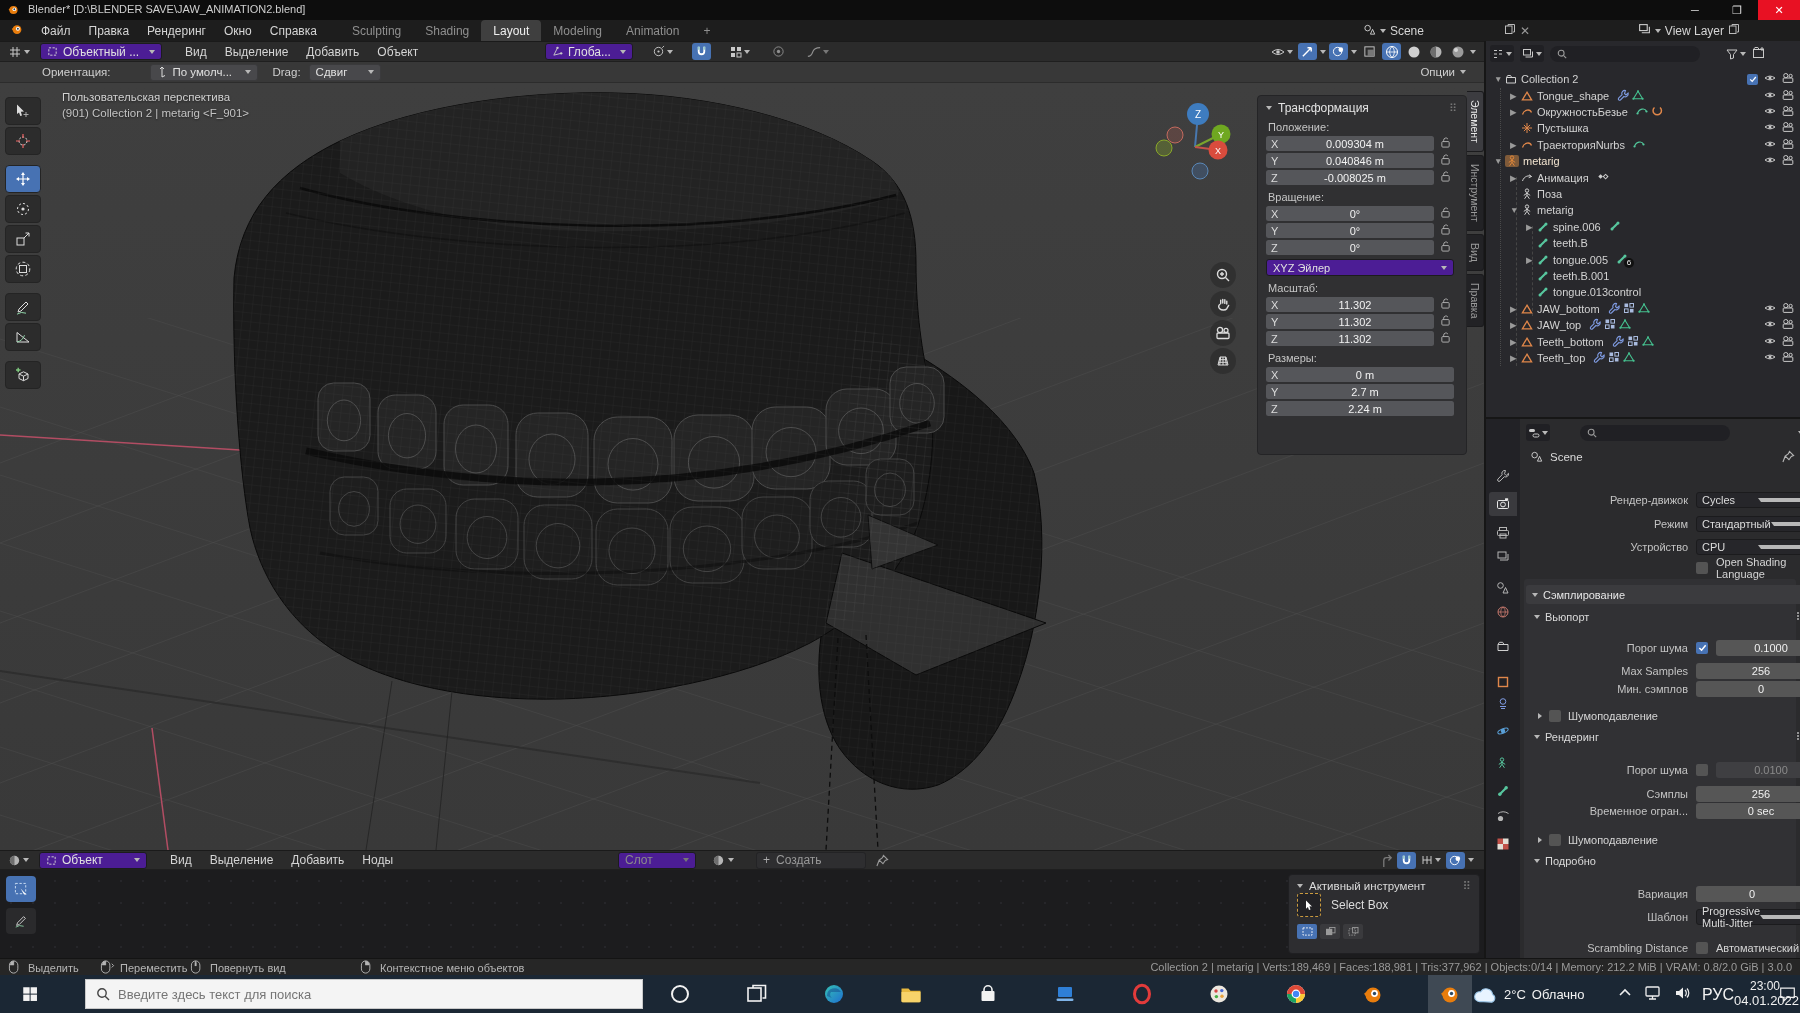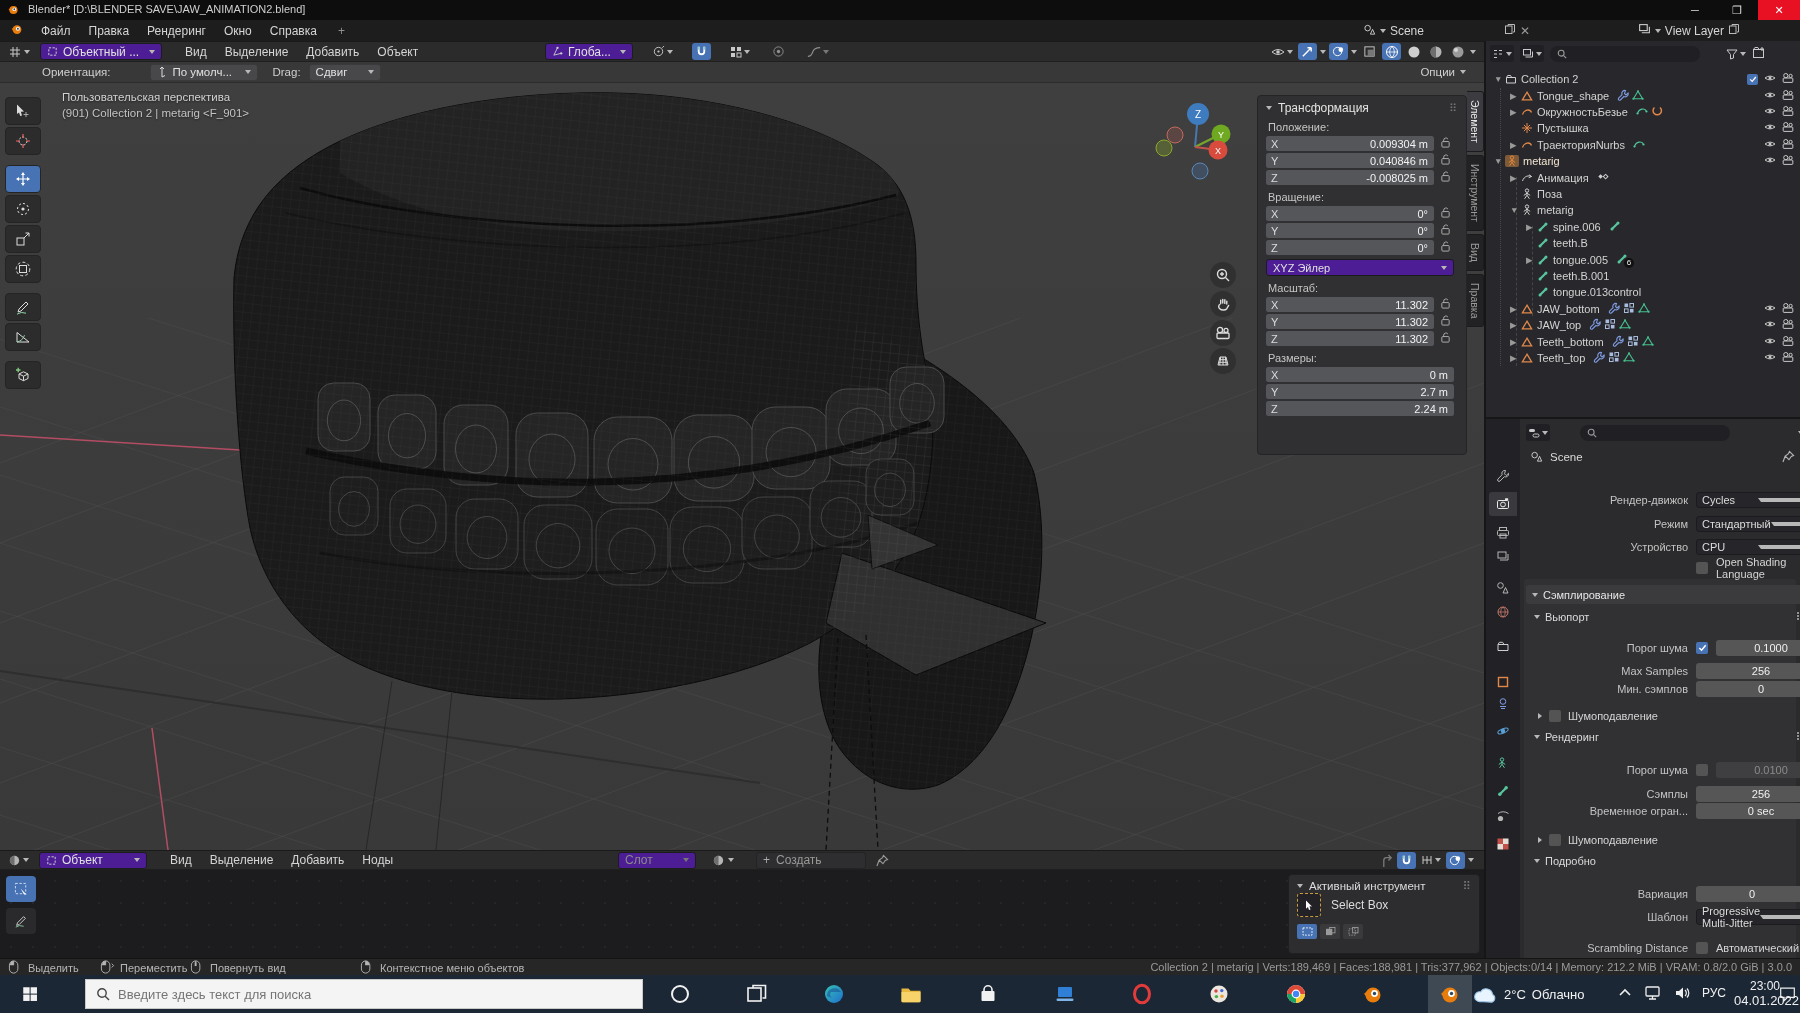--- a/index.html
+++ b/index.html
@@ -44,21 +44,21 @@
 
   
   .nav-btn { width:26px;height:26px;border-radius:50%;background:rgba(40,40,40,.6);display:flex;align-items:center;justify-content:center; }
 
   
   #npanel { left:1257px;top:12px;width:210px;height:360px;background:rgba(47,47,50,.97);border:1px solid #242426;border-radius:4px;padding:5px 8px;color:#c8c8c8;font-size:11px; }
   .np-label { margin:6px 0 3px 2px;color:#c5c5c5; }
   .axis-row { display:flex;align-items:center;margin-bottom:2px; }
   .axis-field { display:flex;align-items:center;background:#55565a;border-radius:2.5px;height:15px;width:168px; }
   .axis-field .ax { width:16px;padding-left:5px;color:#dcdcdc; }
-  .axis-field .val { flex:1;text-align:right;padding-right:6px;color:#f2f2f2; }
+  .axis-field .val { flex:1;text-align:center;padding-right:6px;color:#f2f2f2; }
   .axis-field.wide { width:188px; }
   .vtab { writing-mode:vertical-rl;background:#222225;color:#9a9a9a;font-size:10.5px;padding:8px 2px;border-radius:0 3px 3px 0;border:1px solid #1b1b1d;border-left:none; }
   .vtab.active { background:#3c3c40;color:#e8e8e8; }
 
   
   #outliner { left:1484px;top:41px;width:316px;height:376px;background:#28282c;border-left:2px solid #161616;color:#d2d2d2;font-size:11px; }
   .ol-row { position:absolute;left:0;width:316px;height:16.4px;display:flex;align-items:center; }
   .ol-label { margin-left:4px;white-space:nowrap; }
   .ol-extras { display:flex;gap:3px;margin-left:8px;align-items:center; }
   .ol-right { position:absolute;right:8px;display:flex;gap:6px;align-items:center; }
@@ -126,20 +126,27 @@
           <circle cx="13.5" cy="11.5" r="3.4" fill="#fff"></circle>
           <circle cx="13.5" cy="11.5" r="1.7" fill="#2a4a66"></circle>
           <path d="M4 13 L10 8" stroke="#e87d0d" stroke-width="3"></path>
         </svg></span>
     <div class="flex" id="topbar-menus">
         <span class="menu-item">Файл</span>
         <span class="menu-item">Правка</span>
         <span class="menu-item">Рендеринг</span>
         <span class="menu-item">Окно</span>
         <span class="menu-item">Справка</span>
+      </div>
+    <div class="flex" id="workspace-tabs" style="margin-left:14px">
+        <span class="ws-tab">Sculpting</span>
+        <span class="ws-tab">Shading</span>
+        <span class="ws-tab active">Layout</span>
+        <span class="ws-tab">Modeling</span>
+        <span class="ws-tab">Animation</span>
       </div>
     <div class="ws-tab">+</div>
     <div class="abs flex" style="right:270px;gap:4px">
       <span><svg width="13" height="13" viewBox="0 0 14 14">
             <circle cx="5" cy="5.5" r="3" fill="none" stroke="#cfcfcf"></circle>
             <path d="M8 12 L10.3 6.8 L12.6 12 Z" fill="none" stroke="#cfcfcf"></path>
           </svg></span>
       <span class="caret"></span>
       <span style="min-width:110px">Scene</span>
       <span><svg width="12" height="12" viewBox="0 0 12 12">
@@ -1612,21 +1619,21 @@
         <path d="M2 8 l5-5 5 5" stroke="#eee" stroke-width="1.6" fill="none"></path>
       </svg>
     <svg class="abs" style="left:1644px;top:10px" width="18" height="16" viewBox="0 0 18 16">
         <rect x="2" y="2" width="13" height="9" rx="1" fill="none" stroke="#eee" stroke-width="1.3"></rect>
         <path d="M5 14 h7 M8.5 11 v3" stroke="#eee" stroke-width="1.3"></path>
       </svg>
     <svg class="abs" style="left:1674px;top:10px" width="18" height="16" viewBox="0 0 18 16">
         <path d="M2 6 v4 h3 l4 3.5 V2.5 L5 6 Z" fill="#eee"></path>
         <path d="M11 5 a4 4 0 0 1 0 6 M13 3.5 a6.5 6.5 0 0 1 0 9" stroke="#eee" fill="none" stroke-width="1.2"></path>
       </svg>
-    <span class="tray-txt" style="left:1702px;top:11px;font-size:12px">РУС</span>
+    <span class="tray-txt" style="left:1702px;top:11px;font-size:16px">РУС</span>
     <div class="abs" style="left:1734px;top:4px;width:62px;text-align:center">
       <div style="font-size:12px">23:00</div>
       <div style="font-size:13px">04.01.2022</div>
     </div>
     <svg class="abs" style="left:1779px;top:11px" width="17" height="16" viewBox="0 0 20 18">
         <path d="M2 2 h16 v11 h-8 l-4 4 v-4 H2 Z" fill="none" stroke="#eee" stroke-width="1.4"></path>
       </svg>
   </div>
 </div>
 

